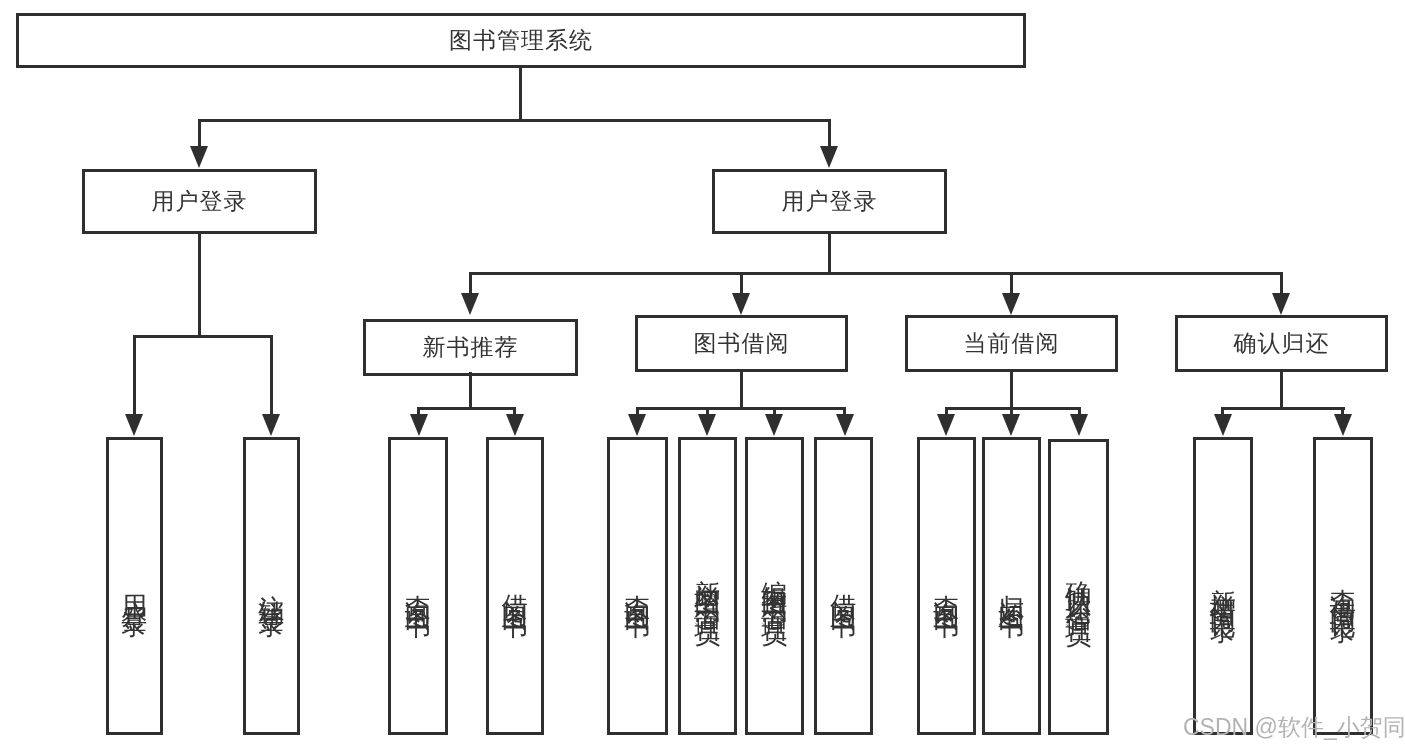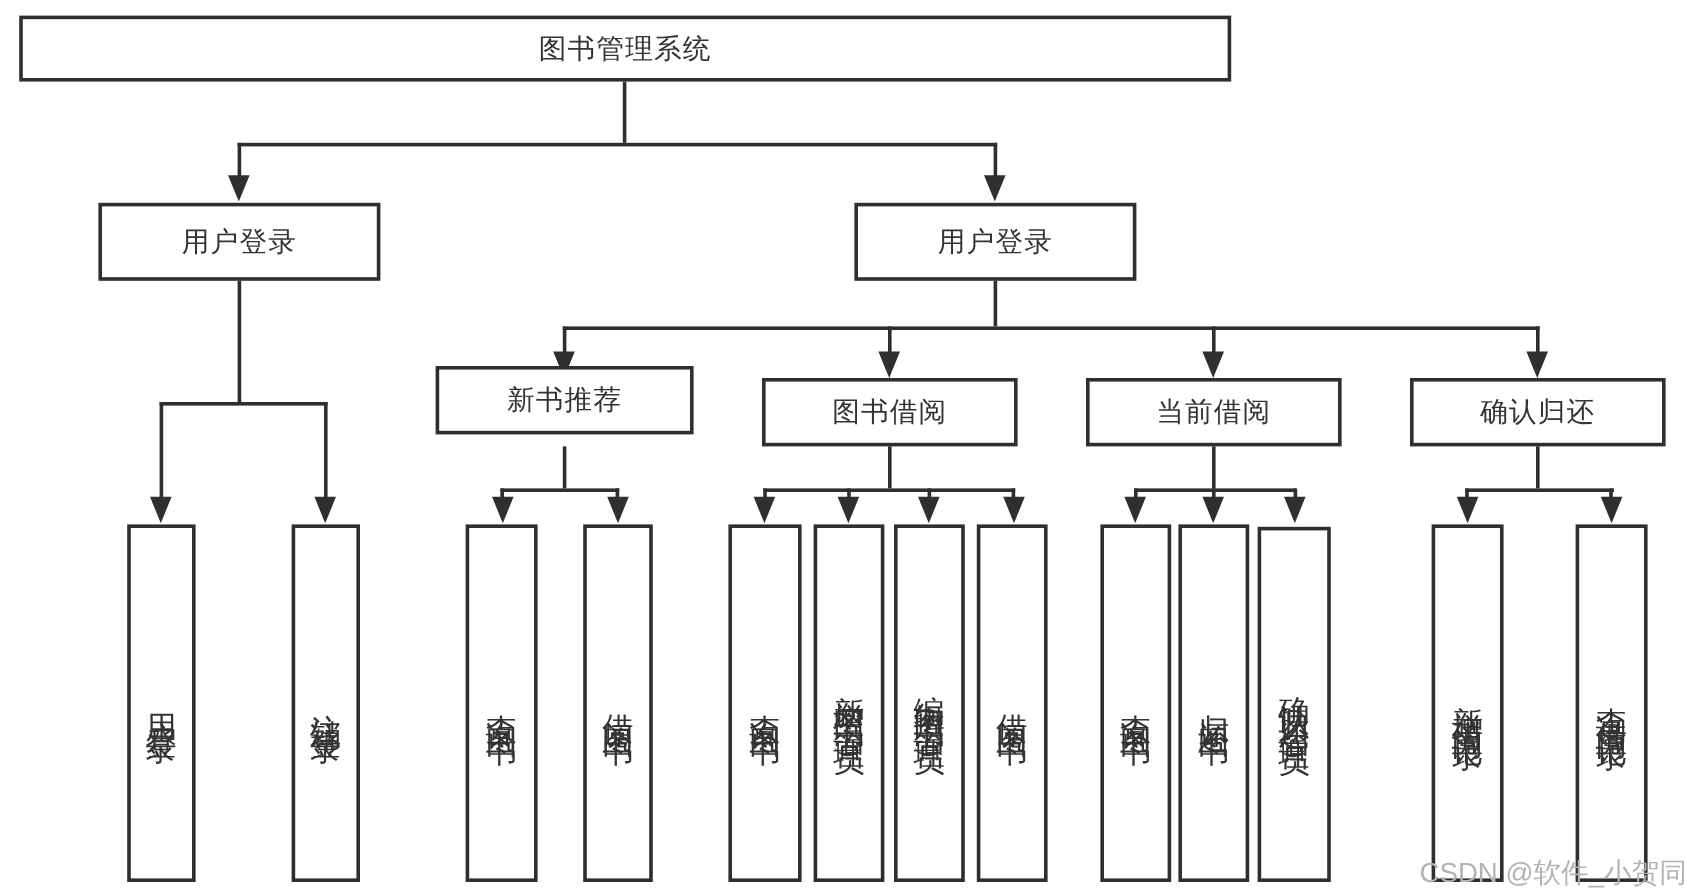--- a/index.html
+++ b/index.html
@@ -97,21 +97,21 @@
   <div class="hl" style="left:469px;top:272px;width:814px"></div>
   <div class="vl" style="left:469px;top:272px;height:22px"></div>
   <div class="ar" style="left:461px;top:293px"></div>
   <div class="vl" style="left:740px;top:272px;height:22px"></div>
   <div class="ar" style="left:732px;top:293px"></div>
   <div class="vl" style="left:1010px;top:272px;height:22px"></div>
   <div class="ar" style="left:1002px;top:293px"></div>
   <div class="vl" style="left:1280px;top:272px;height:22px"></div>
   <div class="ar" style="left:1272px;top:293px"></div>
 
-  <div class="box" style="left:363px;top:305px;width:215px;height:57px">
+  <div class="box" style="left:363px;top:319px;width:215px;height:57px">
     <span class="lbl">新书推荐</span>
   </div>
   <div class="box" style="left:905px;top:315px;width:213px;height:57px">
     <span class="lbl">当前借阅</span>
   </div>
   <div class="box" style="left:635px;top:315px;width:213px;height:57px">
     <span class="lbl">图书借阅</span>
   </div>
   <div class="box" style="left:1175px;top:315px;width:213px;height:57px">
     <span class="lbl">确认归还</span>

